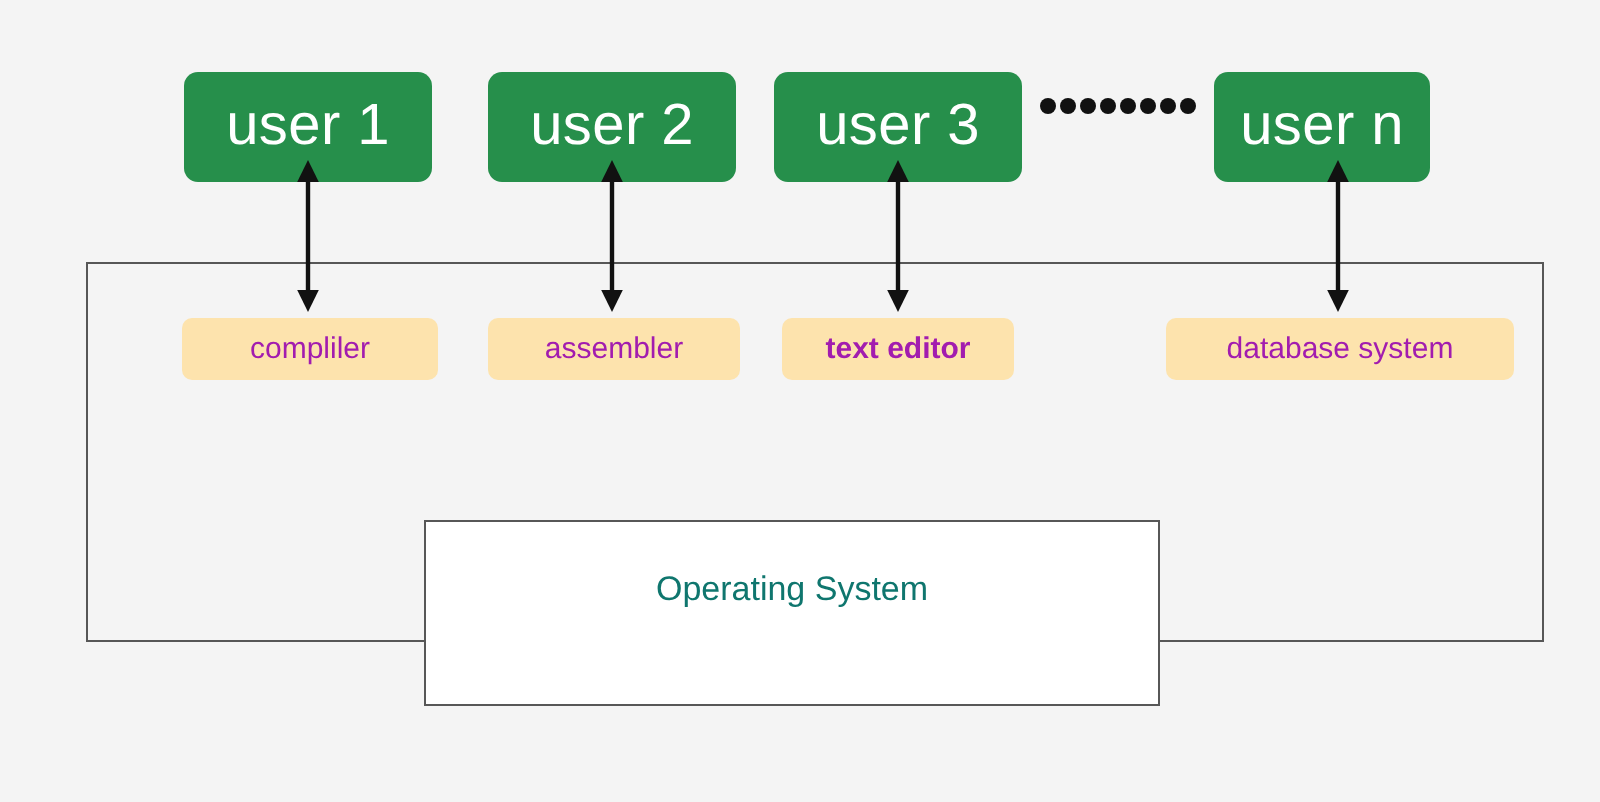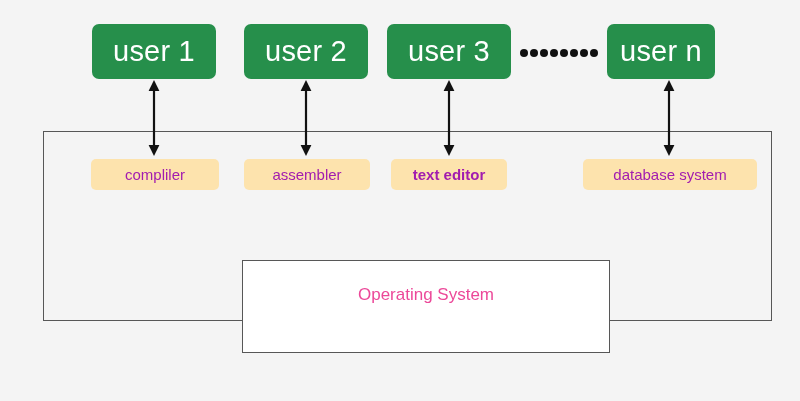--- a/index.html
+++ b/index.html
@@ -28,20 +28,21 @@
     background: #268f4b;
     color: #ffffff;
     border-radius: 7px;
     display: flex;
     align-items: center;
     justify-content: center;
     font-size: 29px;
     font-weight: 400;
     letter-spacing: 0.2px;
     white-space: nowrap;
+    margin-top: 12px;
   }
 
   
   .dots {
     position: absolute;
     display: flex;
     align-items: center;
     justify-content: space-between;
   }
   .dots span {
@@ -92,24 +93,23 @@
   
   .os-box {
     position: absolute;
     box-sizing: border-box;
     border: 1.5px solid #575757;
     background: #ffffff;
     display: flex;
     align-items: flex-start;
     justify-content: center;
     font-size: 17px;
-    color: #ec4899;
+    color: #0f766e;
     padding-top: 24px;
     white-space: nowrap;
-    margin-left: 30px;
   }
 
   
   .hw-box {
     position: absolute;
     box-sizing: border-box;
     background: #d6ebd1;
     border-radius: 7px;
     display: flex;
     align-items: center;

